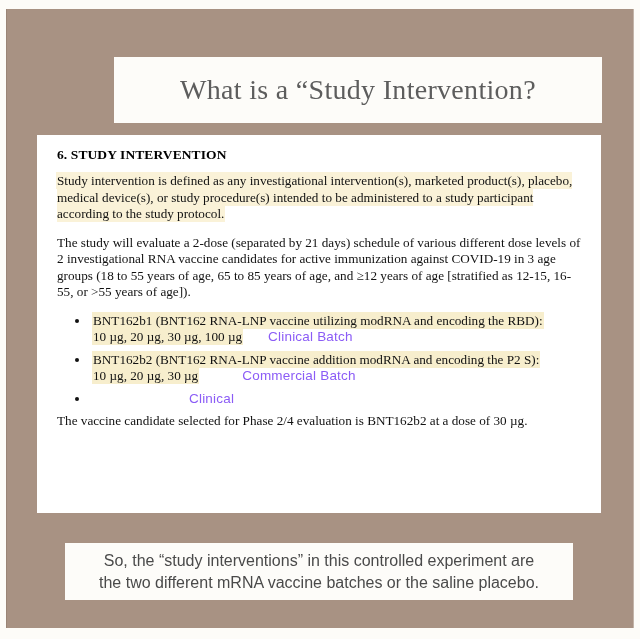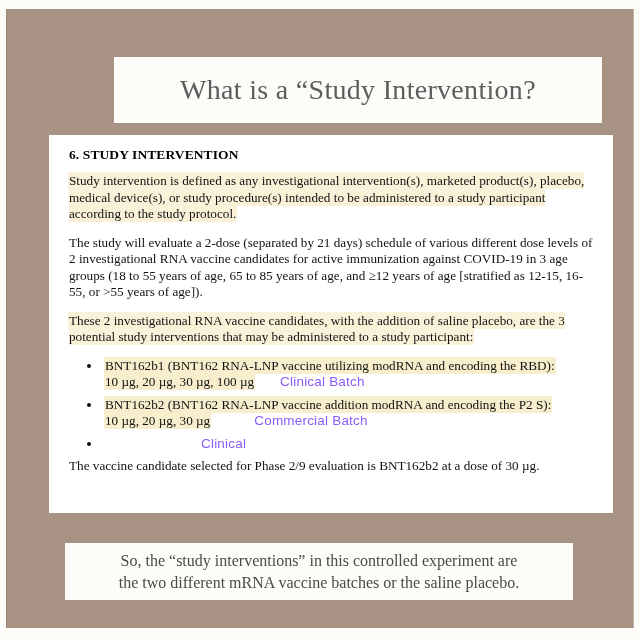--- a/index.html
+++ b/index.html
@@ -61,21 +61,20 @@
   #doc-panel {
     position: absolute;
     left: 37px;
     top: 135px;
     width: 564px;
     height: 378px;
     background: #ffffff;
     box-sizing: border-box;
     padding: 10px 14px 6px 20px;
     overflow: hidden;
-    margin-left: 12px;
   }
 
   .doc-heading {
     font-family: "Liberation Serif", serif;
     font-weight: bold;
     font-size: 13.5px;
     color: #000;
     margin: 2px 0 10px 0;
     letter-spacing: 0.1px;
   }
@@ -151,21 +150,21 @@
     top: 543px;
     width: 508px;
     height: 57px;
     background: #fdfcf9;
     display: flex;
     flex-direction: column;
     align-items: center;
     justify-content: center;
   }
   .caption-line {
-    font-family: Liberation Serif, serif;
+    font-family: Liberation Sans, sans-serif;
     font-size: 16px;
     line-height: 22px;
     color: #4a4a4a;
     white-space: nowrap;
   }
 </style>
 </head>
 <body>
 
 <div id="slide">
@@ -177,21 +176,20 @@
   </div>
 
   <div id="doc-panel">
 
     <div class="doc-heading">6. STUDY INTERVENTION</div>
 
     <p class="doc-para"><span class="hl">Study intervention is defined as any investigational intervention(s), marketed product(s), placebo, medical device(s), or study procedure(s) intended to be administered to a study participant according to the study protocol.</span></p>
 
     <p class="doc-para">The study will evaluate a 2-dose (separated by 21 days) schedule of various different dose levels of 2 investigational RNA vaccine candidates for active immunization against COVID-19 in 3 age groups (18 to 55 years of age, 65 to 85 years of age, and ≥12 years of age [stratified as 12-15, 16-55, or &gt;55 years of age]).</p>
 
-    <p class="doc-para"><span class="hl">These 2 investigational RNA vaccine candidates, with the addition of saline placebo, are the 3 potential study interventions that may be administered to a study participant:</span></p>
 
     <ul class="doc-list">
 
       <li>
         <span class="bullet-dot"></span>
         <span class="hl-dark">BNT162b1 (BNT162 RNA-LNP vaccine utilizing modRNA and encoding the RBD):</span>
         <span class="dose-row"><span class="hl-dark">10 µg, 20 µg, 30 µg, 100 µg</span><span class="annot">Clinical Batch</span></span>
       </li>
 
       <li>
@@ -200,21 +198,21 @@
         <span class="dose-row"><span class="hl-dark">10 µg, 20 µg, 30 µg</span><span class="annot indent-more">Commercial Batch</span></span>
       </li>
 
       <li>
         <span class="bullet-dot"></span>
         <span class="dose-row"><span class="annot indent-pl">Clinical</span></span>
       </li>
 
     </ul>
 
-    <p class="final-line">The vaccine candidate selected for Phase 2/9 evaluation is BNT162b2 at a dose of 30 µg.</p>
+    <p class="final-line">The vaccine candidate selected for Phase 2/4 evaluation is BNT162b2 at a dose of 30 µg.</p>
 
   </div>
 
   <div id="caption-card">
     <div class="caption-line">So, the “study interventions” in this controlled experiment are</div>
     <div class="caption-line">the two different mRNA vaccine batches or the saline placebo.</div>
   </div>
 
 </div>
 

